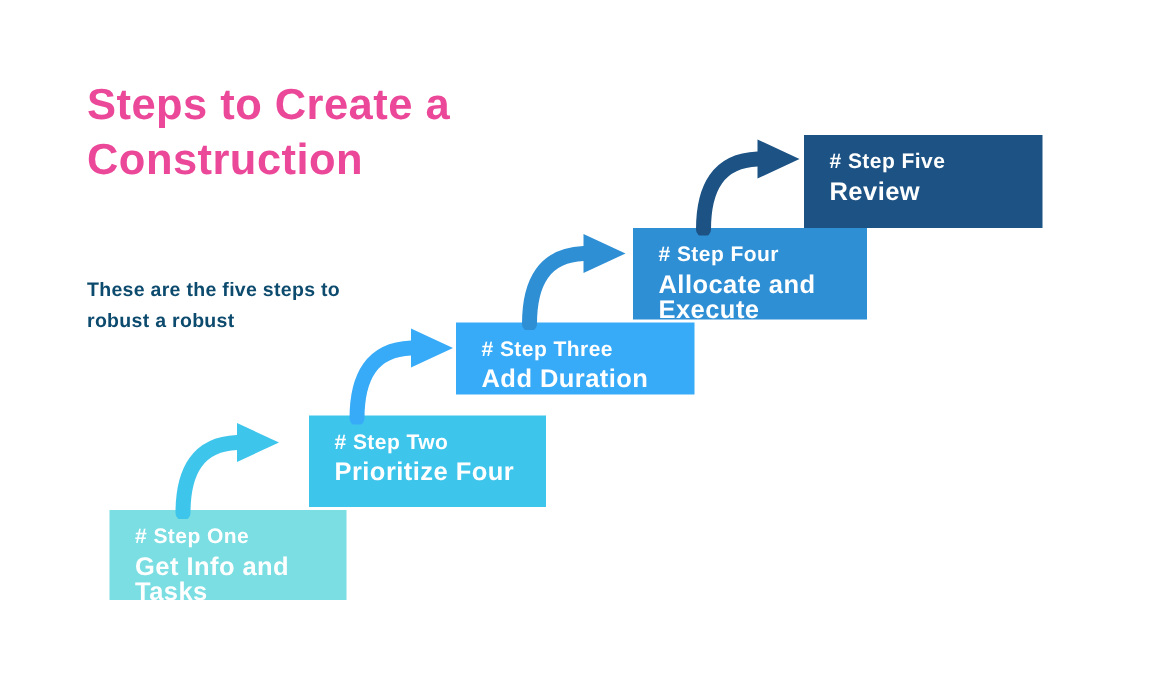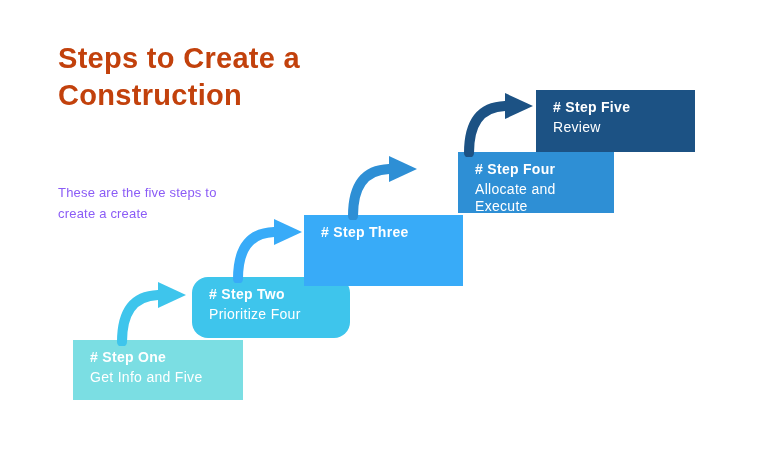--- a/index.html
+++ b/index.html
@@ -11,59 +11,59 @@
     position: relative;
     width: 768px;
     height: 456px;
     background: #ffffff;
     overflow: hidden;
     font-family: "Liberation Sans", "DejaVu Sans", sans-serif;
   }
   .title {
     position: absolute;
     left: 58px;
-    top: 40px;
+    top: 52px;
     font-size: 29px;
     font-weight: 700;
     line-height: 37px;
-    color: #c2410c;
+    color: #ec4899;
     letter-spacing: 0.3px;
   }
   .subtitle {
     position: absolute;
     left: 58px;
     top: 182px;
     font-size: 13px;
-    font-weight: 400;
+    font-weight: 700;
     line-height: 21px;
-    color: #8b5cf6;
+    color: #0c4a6e;
     letter-spacing: 0.2px;
   }
   .step {
     position: absolute;
     color: #ffffff;
     padding: 9px 12px 0 17px;
     box-sizing: border-box;
   }
   .step-heading {
     font-size: 14px;
     font-weight: 700;
     letter-spacing: 0.3px;
     margin-bottom: 4px;
   }
   .step-line {
-    font-size: 14px;
-    font-weight: 400;
+    font-size: 17px;
+    font-weight: 700;
     letter-spacing: 0.3px;
     line-height: 17px;
   }
-  .step-1 { left: 73px;  top: 340px; width: 170px; height: 60px; }
-  .step-2 { left: 192px; top: 277px; width: 158px; height: 61px; border-radius: 16px; }
-  .step-3 { left: 304px; top: 215px; width: 159px; height: 71px; }
-  .step-4 { left: 422px; top: 152px; width: 156px; height: 61px; margin-left: 36px; }
+  .step-1 { left: 73px;  top: 340px; width: 158px; height: 60px; }
+  .step-2 { left: 206px; top: 277px; width: 158px; height: 61px; }
+  .step-3 { left: 304px; top: 215px; width: 159px; height: 48px; }
+  .step-4 { left: 422px; top: 152px; width: 156px; height: 61px; }
   .step-5 { left: 536px; top: 90px;  width: 159px; height: 62px; }
   .arrow {
     position: absolute;
     width: 82px;
     height: 66px;
   }
   .arrow-1 { left: 108px; top: 280px; }
   .arrow-2 { left: 224px; top: 217px; }
   .arrow-3 { left: 339px; top: 154px; }
   .arrow-4 { left: 455px; top: 91px; }
@@ -73,35 +73,36 @@
 
 <div class="canvas">
 
   <div class="title">
     <div>Steps to Create a</div>
     <div>Construction</div>
   </div>
 
   <div class="subtitle">
     <div>These are the five steps to</div>
-    <div>create a create</div>
+    <div>robust a robust</div>
   </div>
 
   <div class="step step-1" style="background-color: rgb(123, 222, 227);">
     <div class="step-heading"># Step One</div>
-    <div class="step-line">Get Info and Five</div>
+    <div class="step-line">Get Info and Tasks</div>
   </div>
 
   <div class="step step-2" style="background-color: rgb(62, 197, 236);">
     <div class="step-heading"># Step Two</div>
     <div class="step-line">Prioritize Four</div>
   </div>
 
   <div class="step step-3" style="background-color: rgb(56, 171, 248);">
     <div class="step-heading"># Step Three</div>
+    <div class="step-line">Add Duration</div>
   </div>
 
   <div class="step step-4" style="background-color: rgb(46, 143, 213);">
     <div class="step-heading"># Step Four</div>
     <div class="step-line">Allocate and</div>
     <div class="step-line">Execute</div>
   </div>
 
   <div class="step step-5" style="background-color: rgb(28, 82, 132);">
     <div class="step-heading"># Step Five</div>

